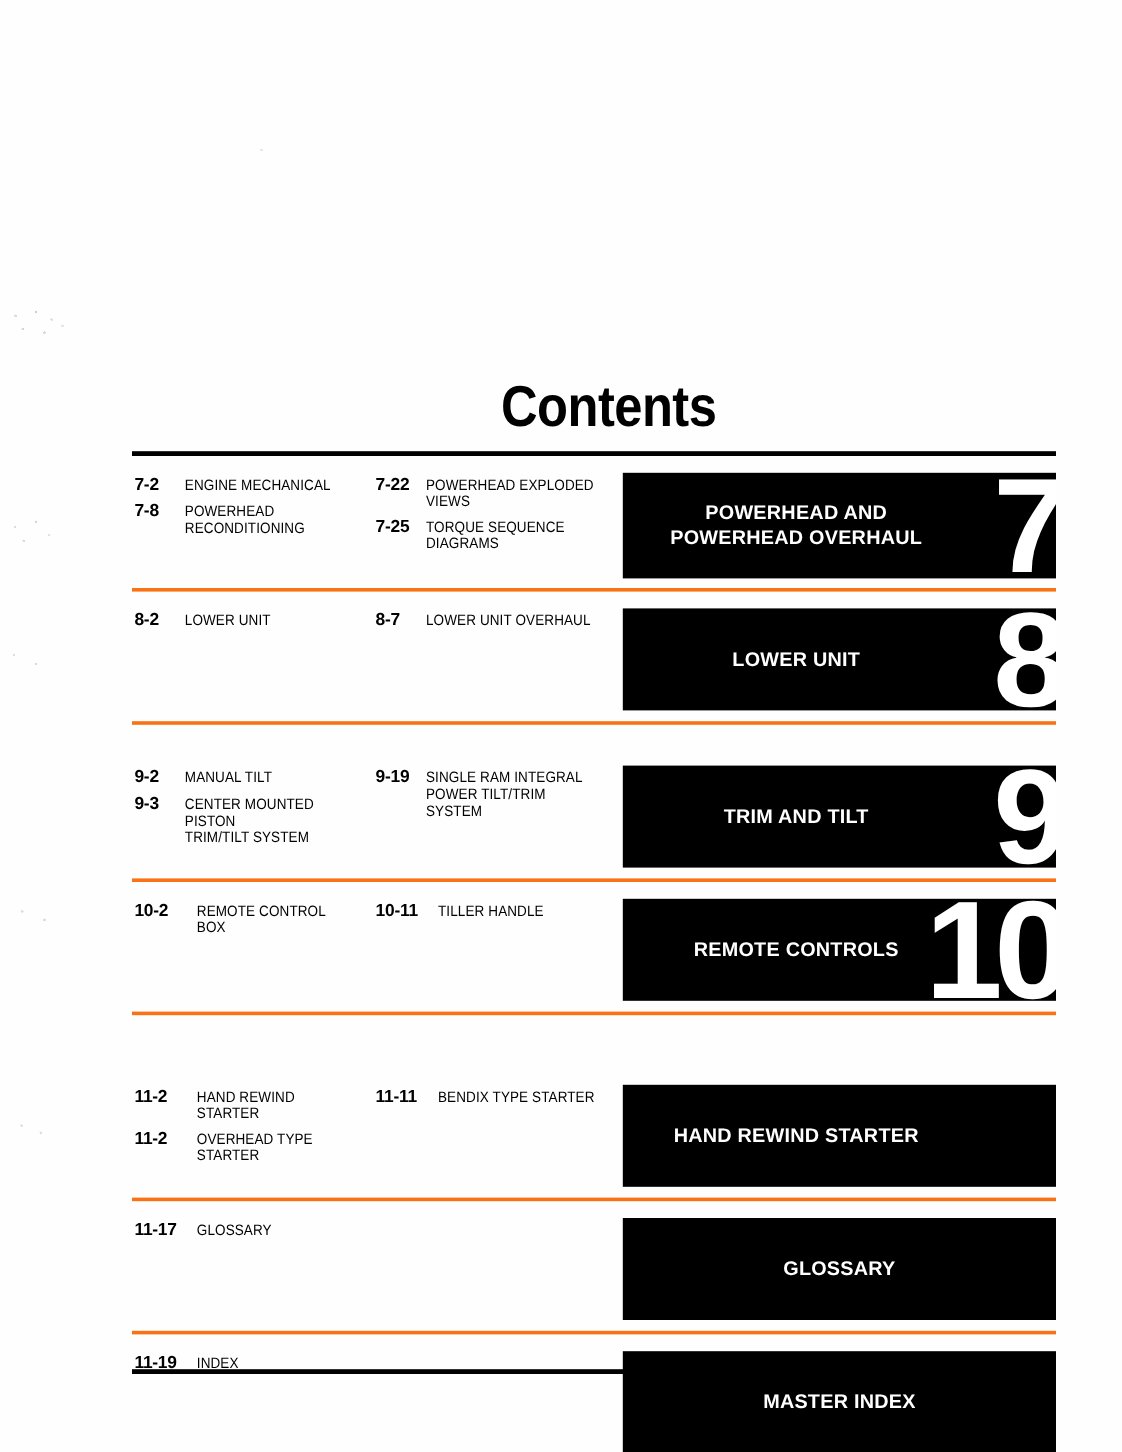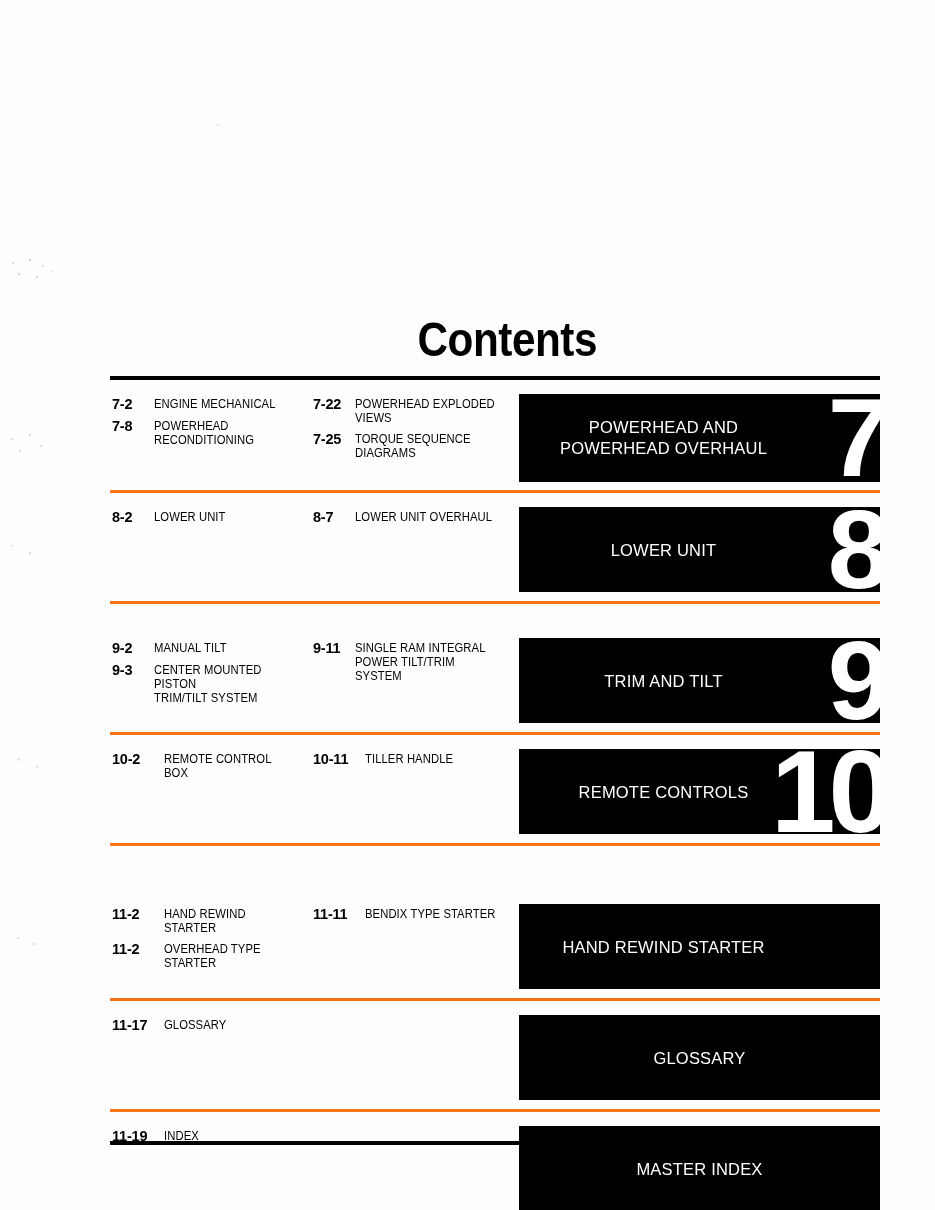--- a/index.html
+++ b/index.html
@@ -98,21 +98,21 @@
     width:361px;
     background:#000;
     overflow:hidden;
   }
   .tab .tab-title{
     position:absolute;
     left:0;right:0;top:50%;
     transform:translateY(-50%);
     color:#fff;
     font-size:16.5px;
-    font-weight:400;
+    font-weight:700;
     text-align:center;
     line-height:1.25;
     letter-spacing:.2px;
     padding-right:72px;
     box-sizing:border-box;
     white-space:pre-line;
   }
   .tab.no-num .tab-title{padding-right:0;}
   .tab .tab-num{
     position:absolute;
@@ -208,21 +208,21 @@
             <span class="lbl">MANUAL TILT</span>
           </div>
           <div class="entry">
             <span class="pg">9-3</span>
             <span class="lbl">CENTER MOUNTED PISTON
 TRIM/TILT SYSTEM</span>
           </div>
         </div>
         <div class="col col-b">
           <div class="entry">
-            <span class="pg">9-11</span>
+            <span class="pg">9-19</span>
             <span class="lbl">SINGLE RAM INTEGRAL
 POWER TILT/TRIM SYSTEM</span>
           </div>
         </div>
       </div>
       <div class="tab" style="height: 85px;">
         <div class="tab-title">TRIM AND TILT</div>
         <div class="tab-num">9</div>
       </div>
     </div>

